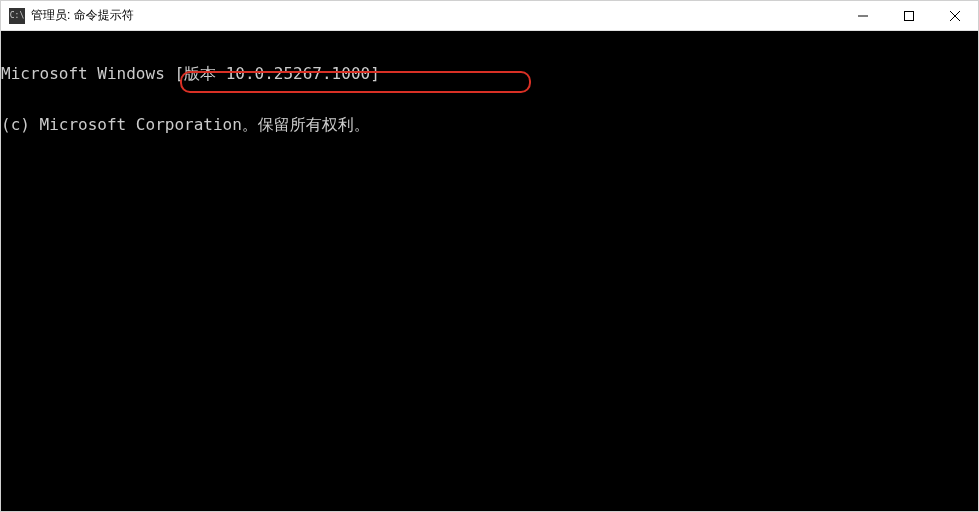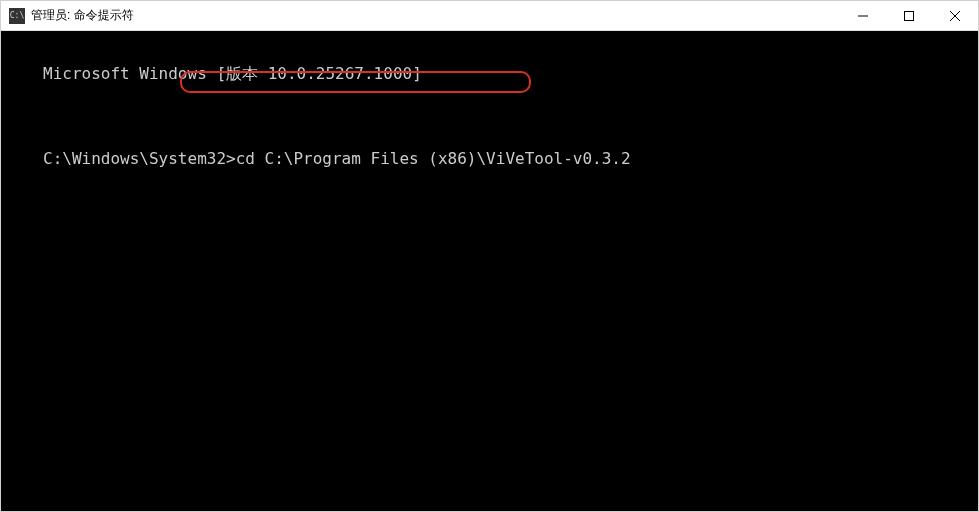--- a/index.html
+++ b/index.html
@@ -77,21 +77,20 @@
       font-size: 16px;
       line-height: 17px;
       padding: 0;
       position: relative;
       overflow: hidden;
       letter-spacing: 0;
     }
     .terminal-content {
       position: relative;
       white-space: pre;
-      padding-left: 42px;
     }
     .term-line {
       display: block;
       white-space: pre;
     }
     .highlight-annotation {
       position: absolute;
       border: 2px solid #d93025;
       border-radius: 10px;
       pointer-events: none;
@@ -129,20 +128,20 @@
             <line x1="0" y1="0" x2="10" y2="10" stroke="#000" stroke-width="1"></line>
             <line x1="10" y1="0" x2="0" y2="10" stroke="#000" stroke-width="1"></line>
           </svg>
       </button>
     </div>
   </div>
 
   <div class="terminal">
     <div class="terminal-content">
       <span class="term-line">Microsoft Windows [版本 10.0.25267.1000]</span>
+      <span class="term-line">(c) Microsoft Corporation。保留所有权利。</span>
       <span class="term-line"></span>
-      <span class="term-line"><span>C:\Windows\System32&gt;</span><span>cd C:\Program Files (x86)\ViVeTool-v0.3.2</span></span>
       <span class="term-line"></span>
 
       <div class="highlight-annotation" style="left: 179px; top: 40px; width: 351px; height: 22px;"></div>
     </div>
   </div>
 </div>
 
 </body></html>

